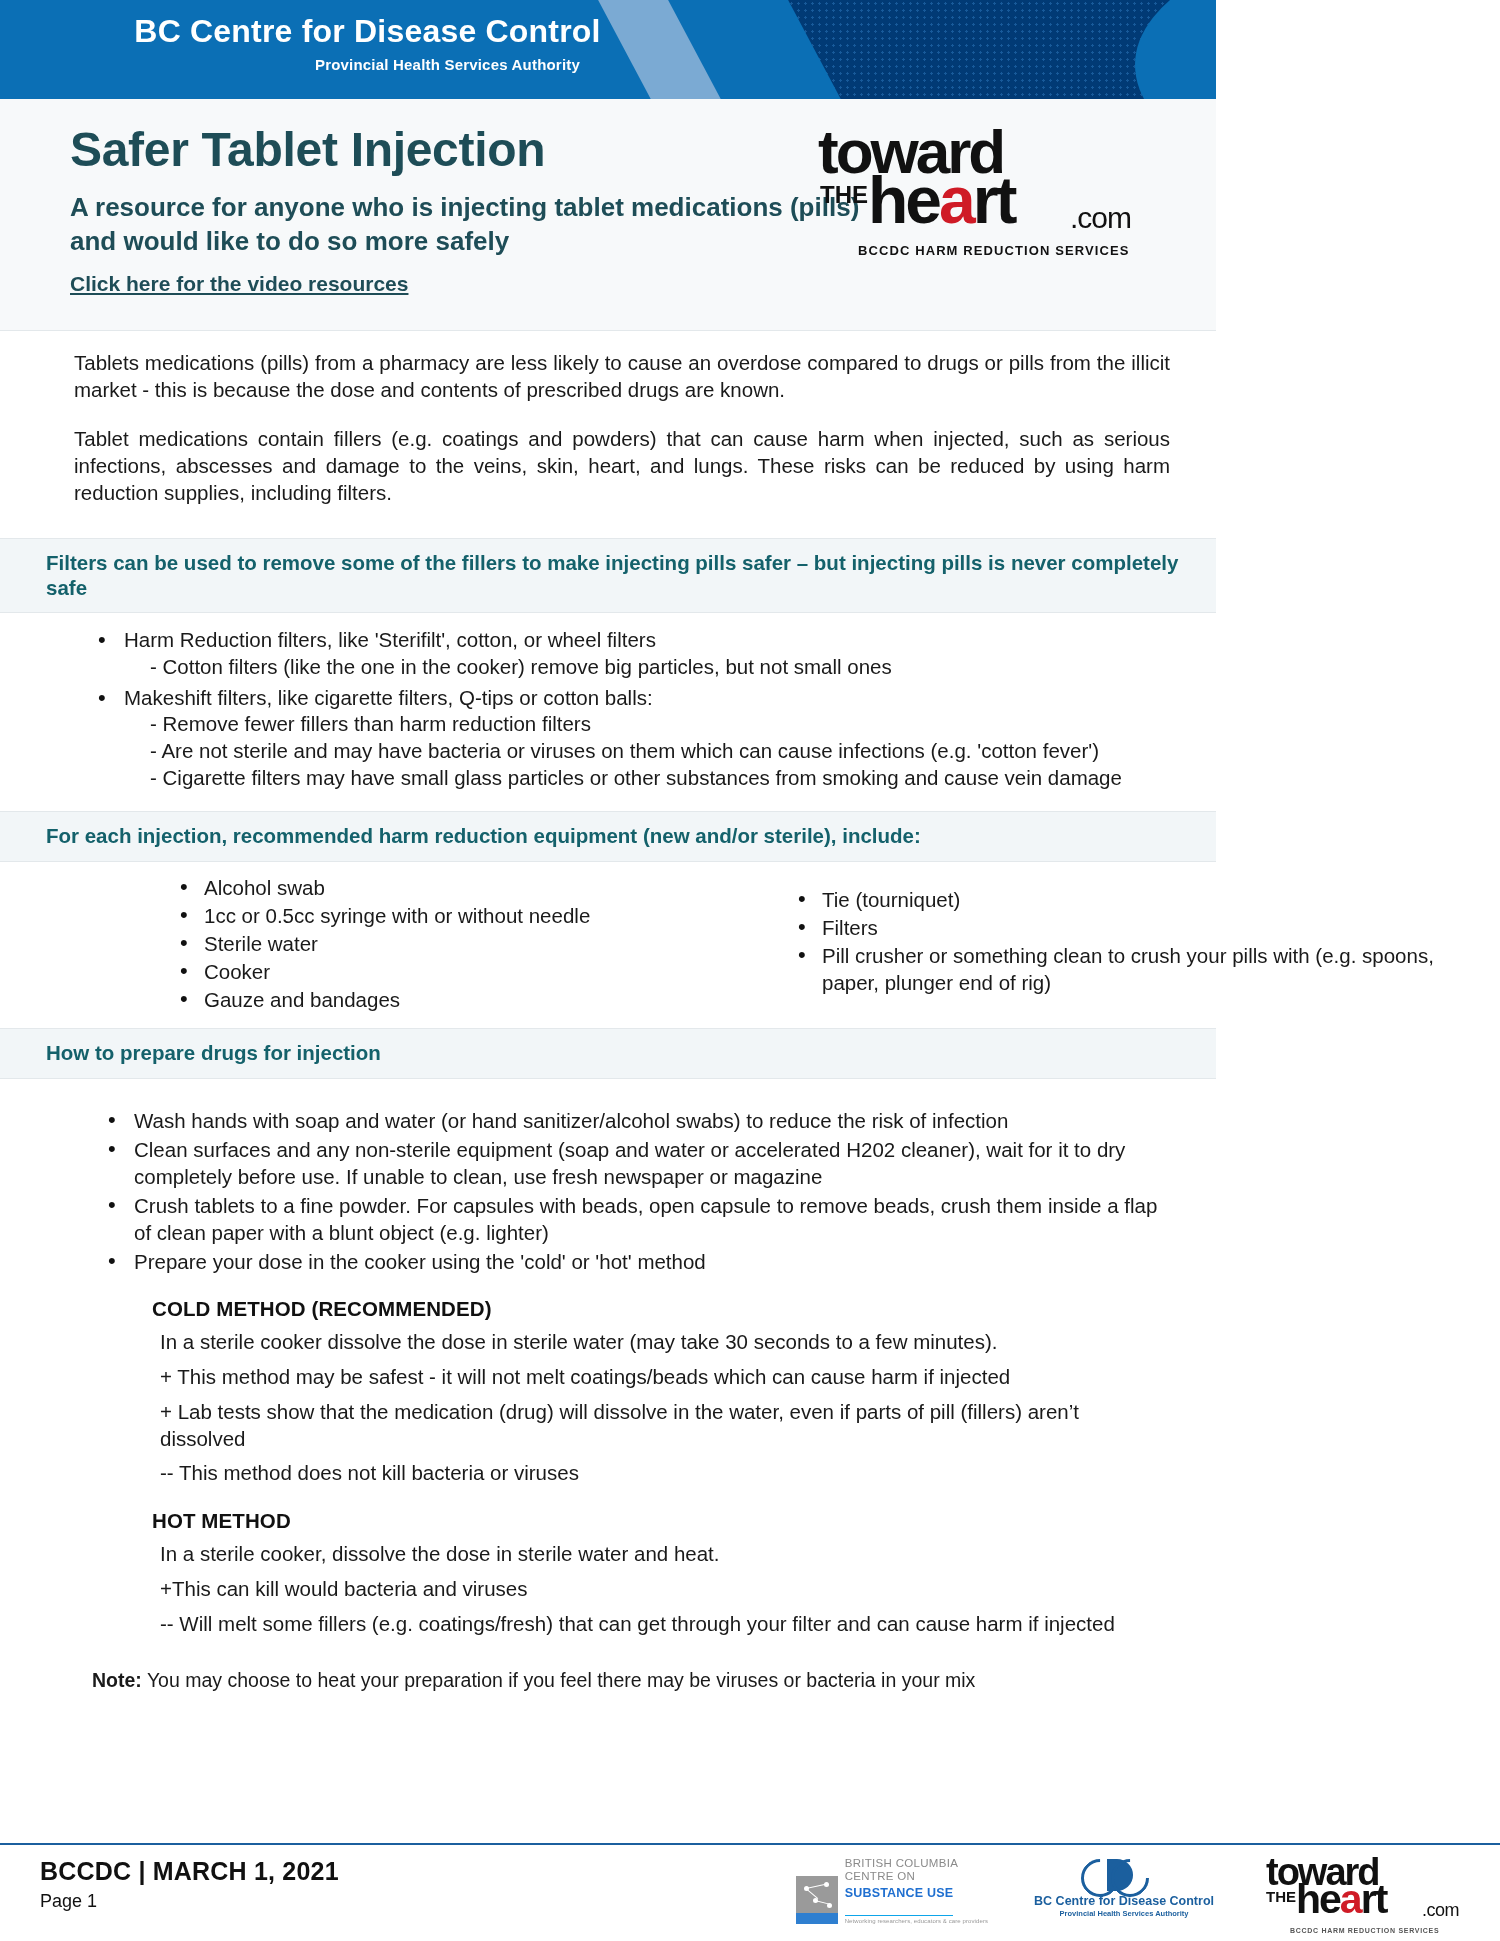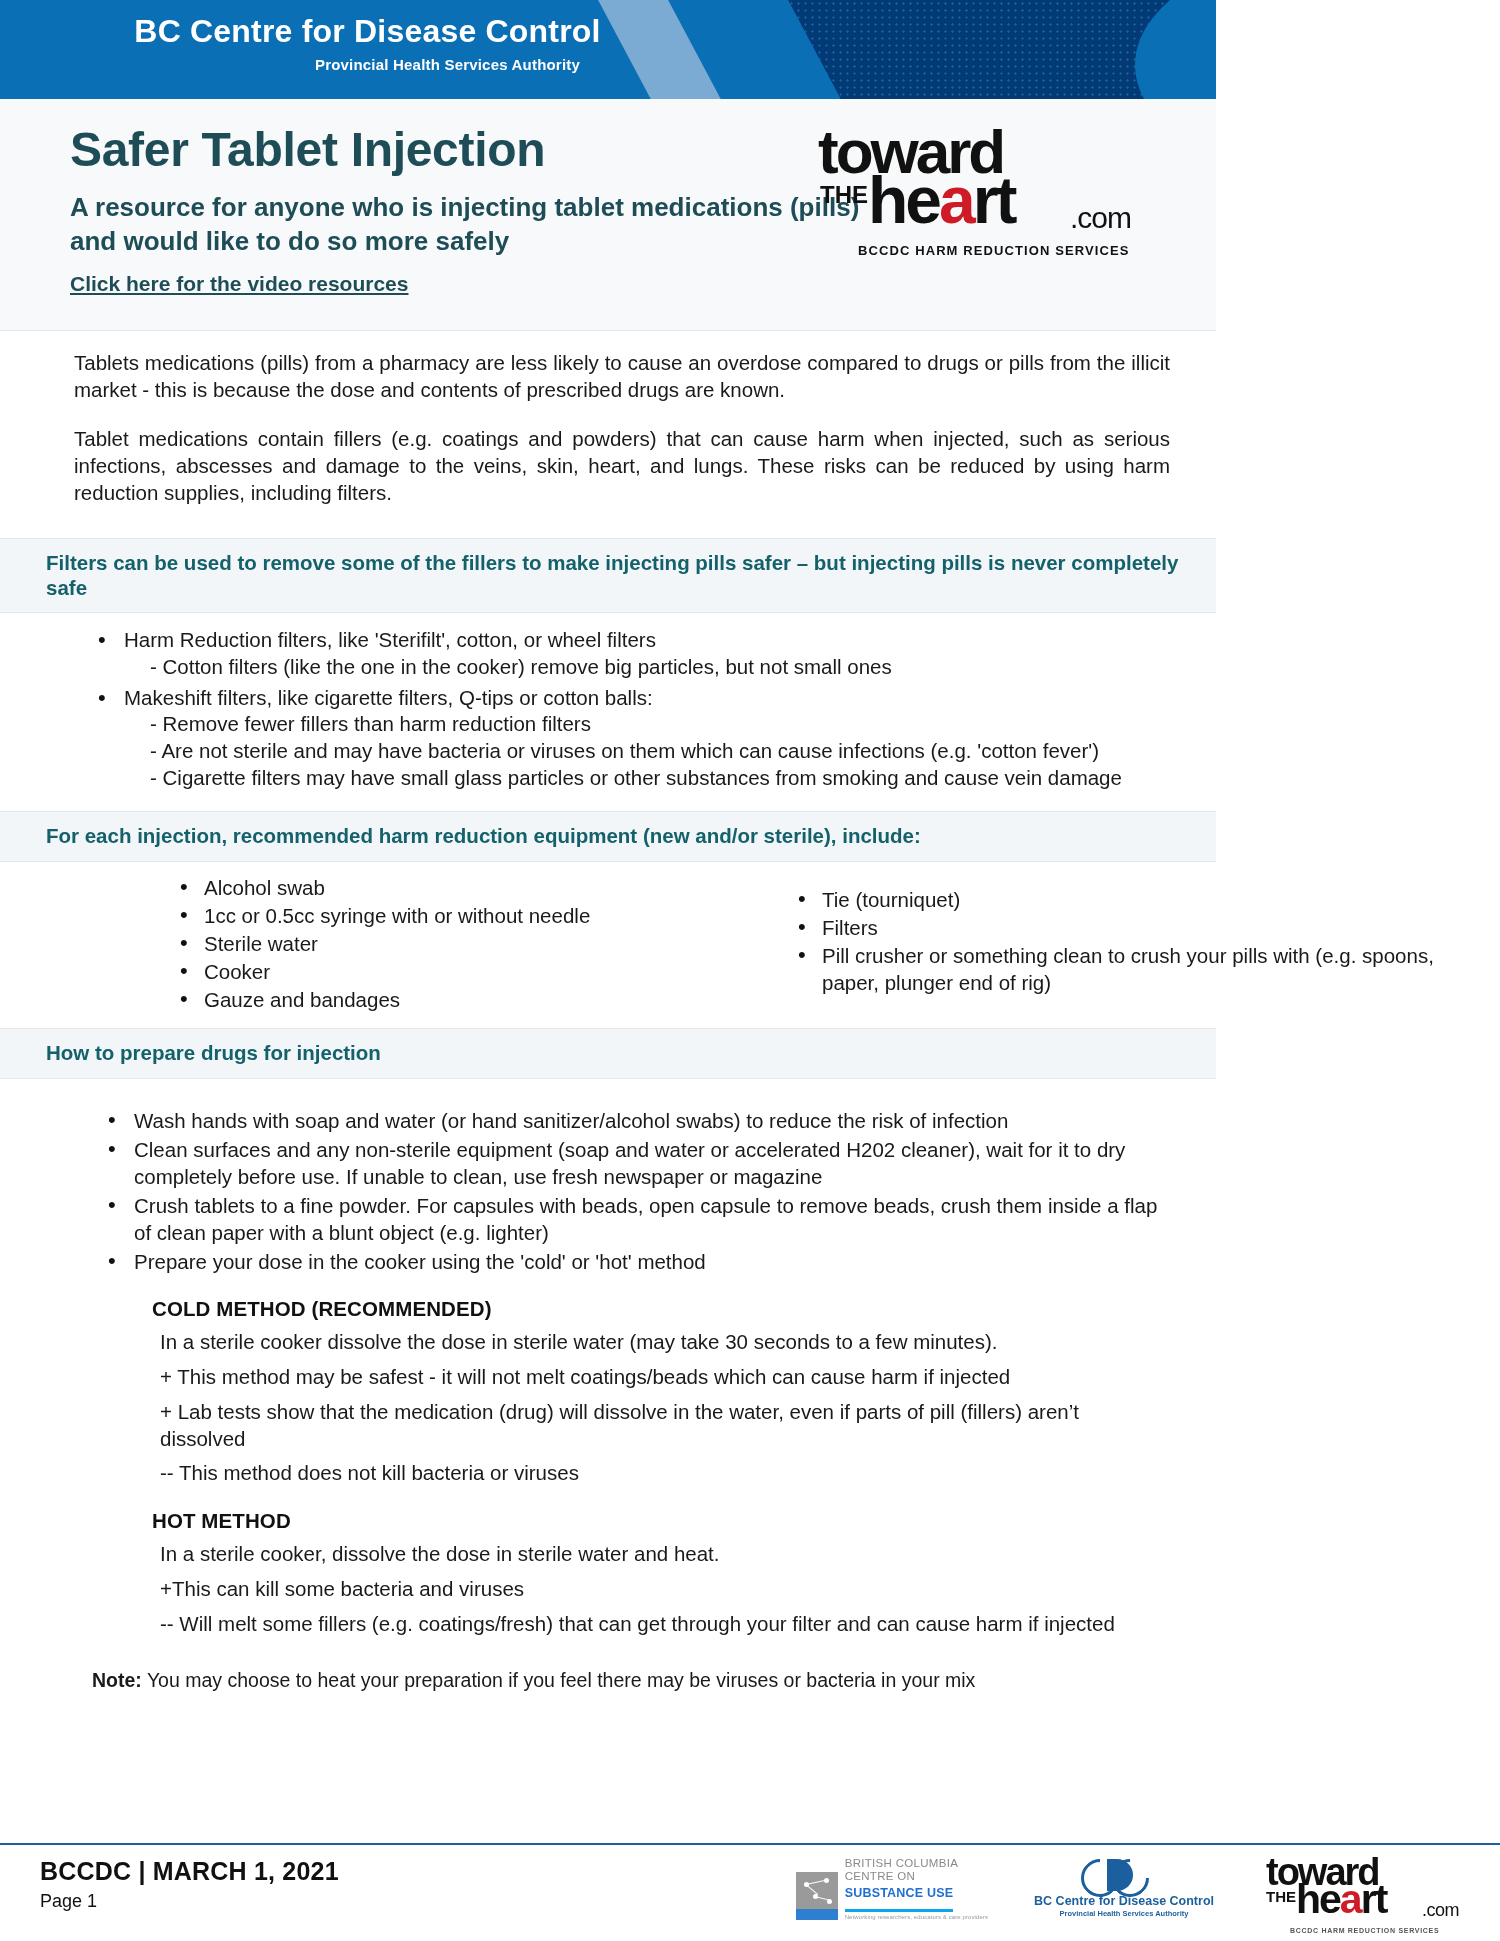--- a/index.html
+++ b/index.html
@@ -176,21 +176,21 @@
     width:42px;height:48px;background:#9a9a9a;position:relative;overflow:hidden;
   }
   .bccsu-mark::after{
     content:"";position:absolute;left:0;bottom:0;width:42px;height:11px;background:#2f7fd0;
   }
   .bccsu-mark .dot{position:absolute;width:5px;height:5px;background:#fff;border-radius:50%;}
   .bccsu-mark .ln{position:absolute;background:#fff;height:1px;transform-origin:0 0;}
   .bccsu-txt{line-height:1.12;padding-top:2px;}
   .bccsu-txt .g{font-size:11.5px;color:#8a8a8a;letter-spacing:.3px;}
   .bccsu-txt .b{font-size:12.5px;color:#1f6fd0;font-weight:bold;letter-spacing:.2px;
-                border-bottom:3px solid #0ea5e9;padding-bottom:9px;display:inline-block;}
+                border-bottom:1px solid #0ea5e9;padding-bottom:15px;display:inline-block;}
   .bccsu-txt .tiny{font-size:6px;color:#999;margin-top:2px;letter-spacing:.1px;}
 
   
   .cdcblock{text-align:center;padding-top:2px;}
   .cdc-mark{position:relative;height:36px;width:86px;margin:0 auto;}
   .cdc-c{
     position:absolute;top:2px;width:32px;height:32px;border:3px solid #1b5f9e;
     border-radius:50%;border-right-color:transparent;transform:rotate(-45deg);
   }
   .cdc-c1{left:0;}
@@ -308,21 +308,21 @@
       <h4>COLD METHOD (RECOMMENDED)</h4>
       <p class="ml">In a sterile cooker dissolve the dose in sterile water (may take 30 seconds to a few minutes).</p>
       <p class="ml">+ This method may be safest - it will not melt coatings/beads which can cause harm if injected</p>
       <p class="ml">+ Lab tests show that the medication (drug) will dissolve in the water, even if parts of pill (fillers) aren’t dissolved</p>
       <p class="ml">-- This method does not kill bacteria or viruses</p>
     </div>
 
     <div class="method">
       <h4>HOT METHOD</h4>
       <p class="ml">In a sterile cooker, dissolve the dose in sterile water and heat.</p>
-      <p class="ml">+This can kill some bacteria and viruses</p>
+      <p class="ml">+This can kill would bacteria and viruses</p>
       <p class="ml">-- Will melt some fillers (e.g. coatings/fresh) that can get through your filter and can cause harm if injected</p>
     </div>
 
     <div class="note">
       <b>Note:</b>
       <span>You may choose to heat your preparation if you feel there may be viruses or bacteria in your mix</span>
     </div>
   </div>
 
   <div class="footer">

